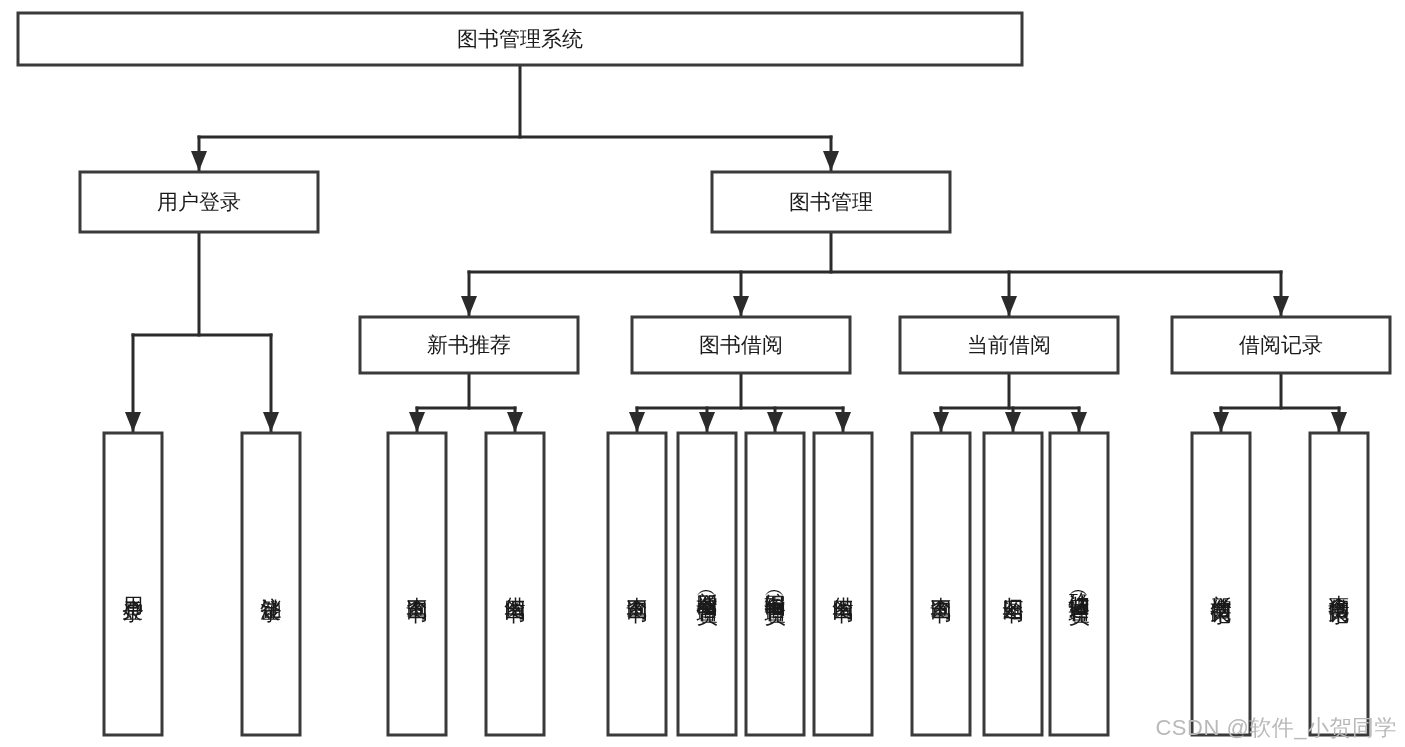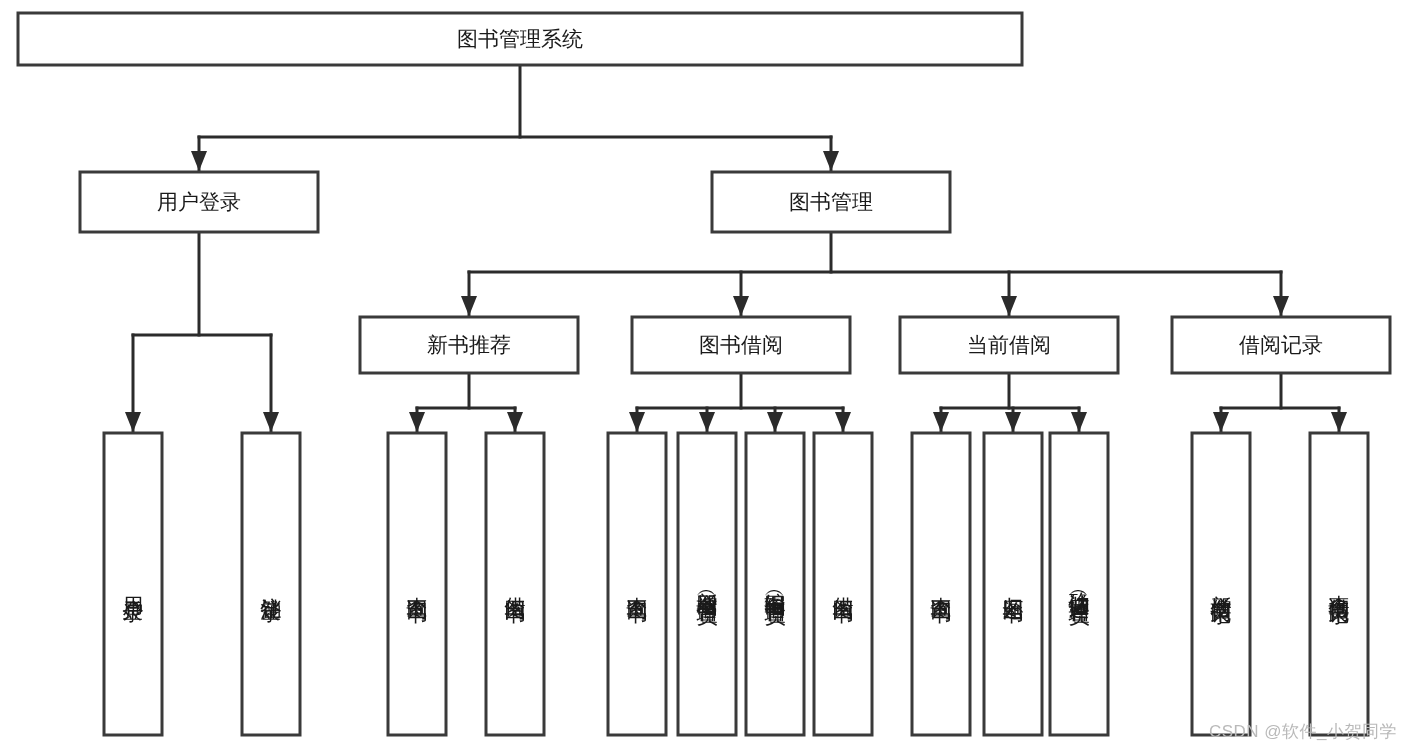--- a/index.html
+++ b/index.html
@@ -59,21 +59,21 @@
     line-height: 1.15;
     letter-spacing: 2px;
     color: #1a1a1a;
     white-space: nowrap;
   }
   #watermark {
     position: absolute;
     right: 8px;
     bottom: 4px;
     font-family: "Liberation Sans", "DejaVu Sans", sans-serif;
-    font-size: 17px;
+    font-size: 22px;
     color: #b9b9b9;
     letter-spacing: 0.5px;
     user-select: none;
   }
 </style>
 </head>
 <body>
 
 <div id="page">
 

